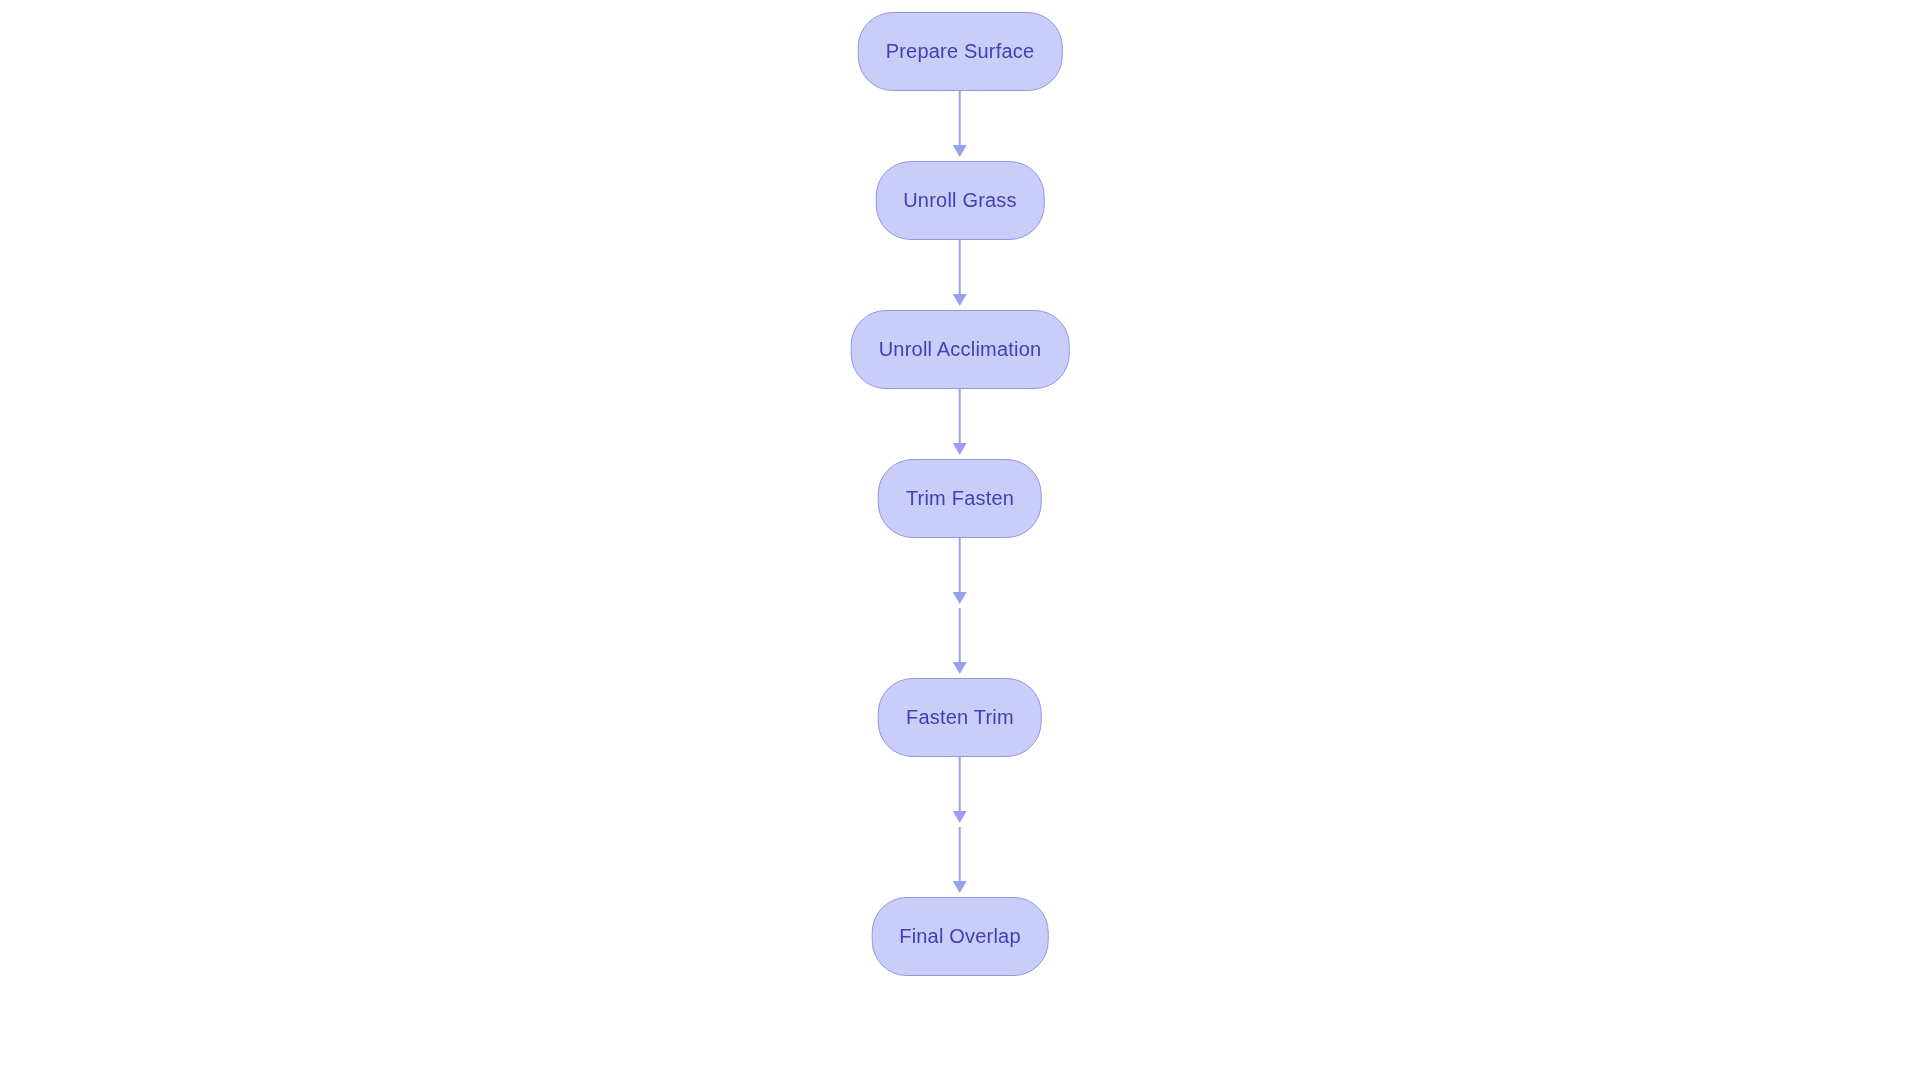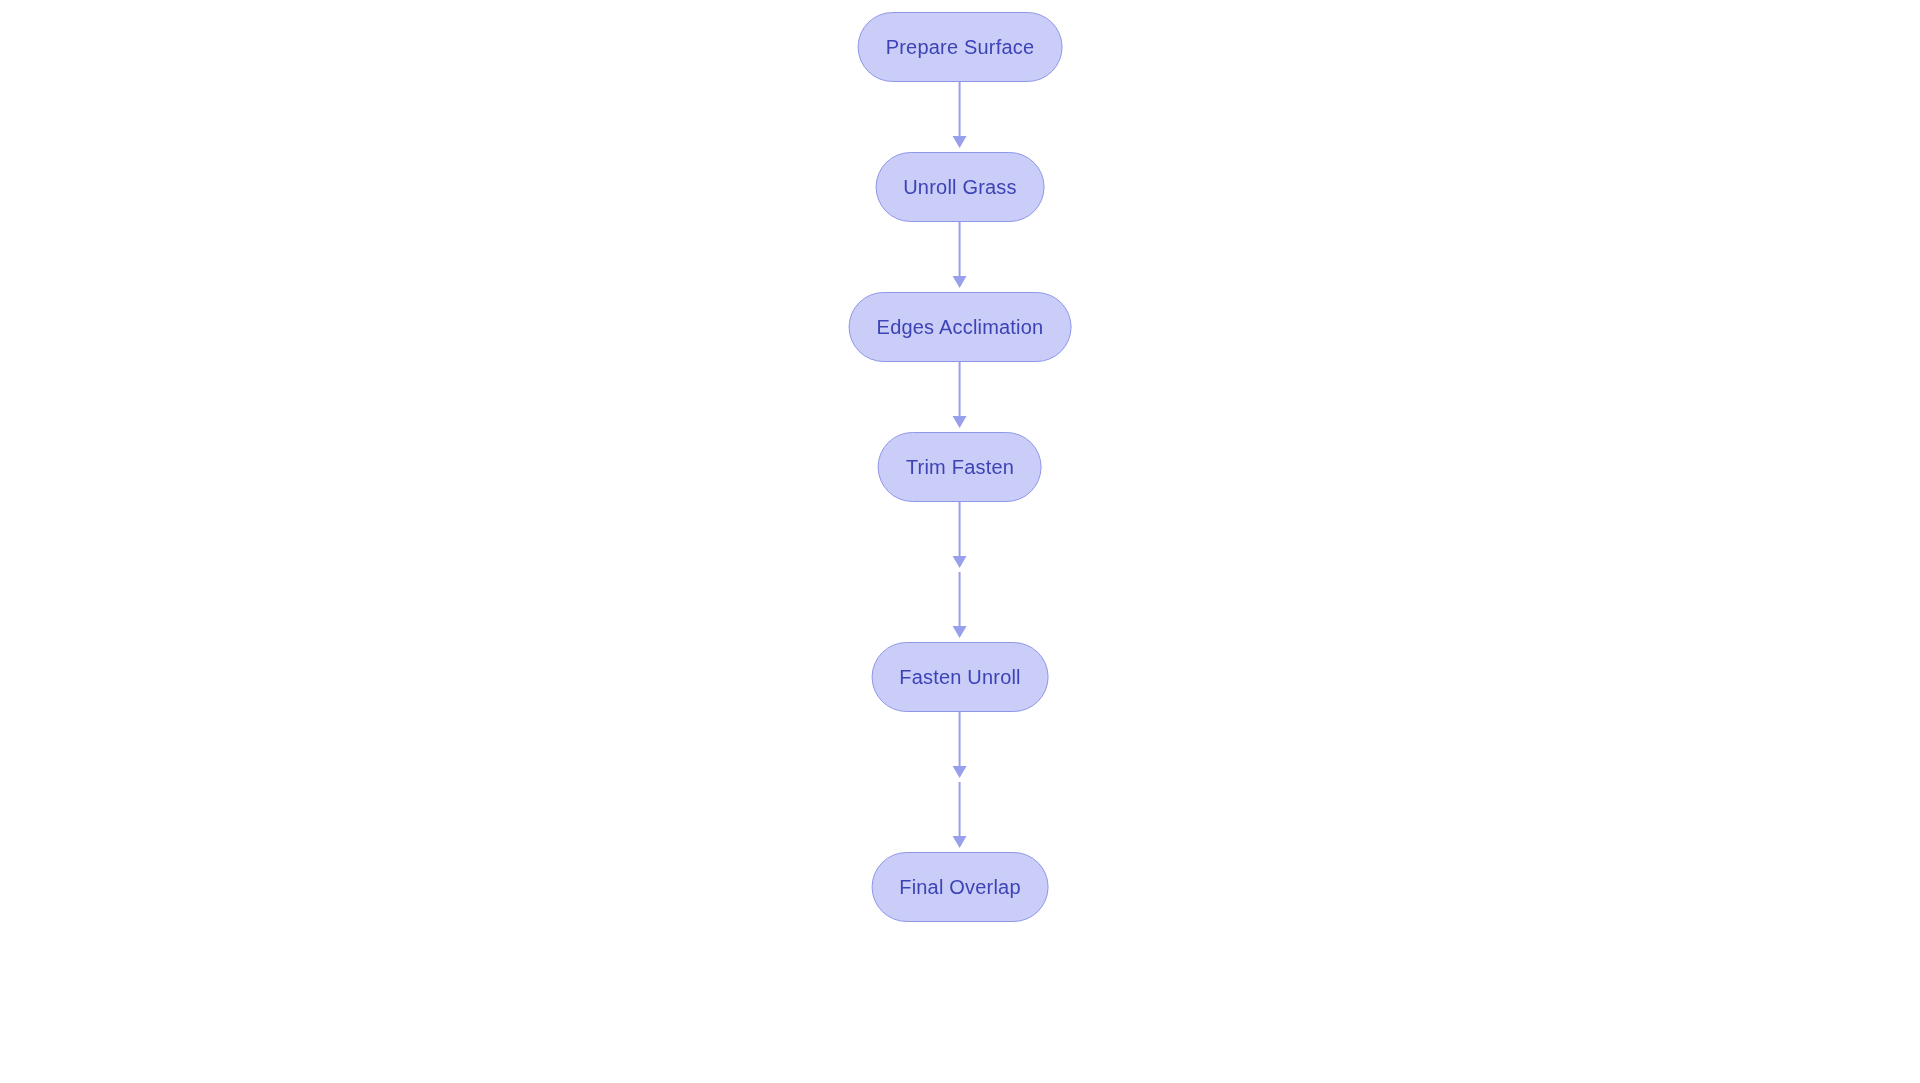--- a/index.html
+++ b/index.html
@@ -26,21 +26,21 @@
   .flow {
     position: absolute;
     top: 12px;
     left: 50%;
     transform: translateX(-50%);
     display: flex;
     flex-direction: column;
     align-items: center;
   }
   .node {
-    height: 70px;
+    height: 79px;
     padding: 0 27px;
     border-radius: 35px;
     background: var(--node-fill);
     border: 1.5px solid var(--node-border);
     display: flex;
     align-items: center;
     justify-content: center;
     white-space: nowrap;
   }
   .node span {
@@ -87,21 +87,21 @@
     <div class="node">
       <span>Unroll Grass</span>
     </div>
 
     <div class="arrow">
       <div class="arrow-line"></div>
       <div class="arrow-head"></div>
     </div>
 
     <div class="node">
-      <span>Edges Acclimation</span>
+      <span>Unroll Acclimation</span>
     </div>
 
     <div class="arrow">
       <div class="arrow-line"></div>
       <div class="arrow-head"></div>
     </div>
 
     <div class="node">
       <span>Trim Fasten</span>
     </div>
@@ -111,21 +111,21 @@
       <div class="arrow-head"></div>
     </div>
 
 
     <div class="arrow">
       <div class="arrow-line"></div>
       <div class="arrow-head"></div>
     </div>
 
     <div class="node">
-      <span>Fasten Unroll</span>
+      <span>Fasten Trim</span>
     </div>
 
     <div class="arrow">
       <div class="arrow-line"></div>
       <div class="arrow-head"></div>
     </div>
 
 
     <div class="arrow">
       <div class="arrow-line"></div>

